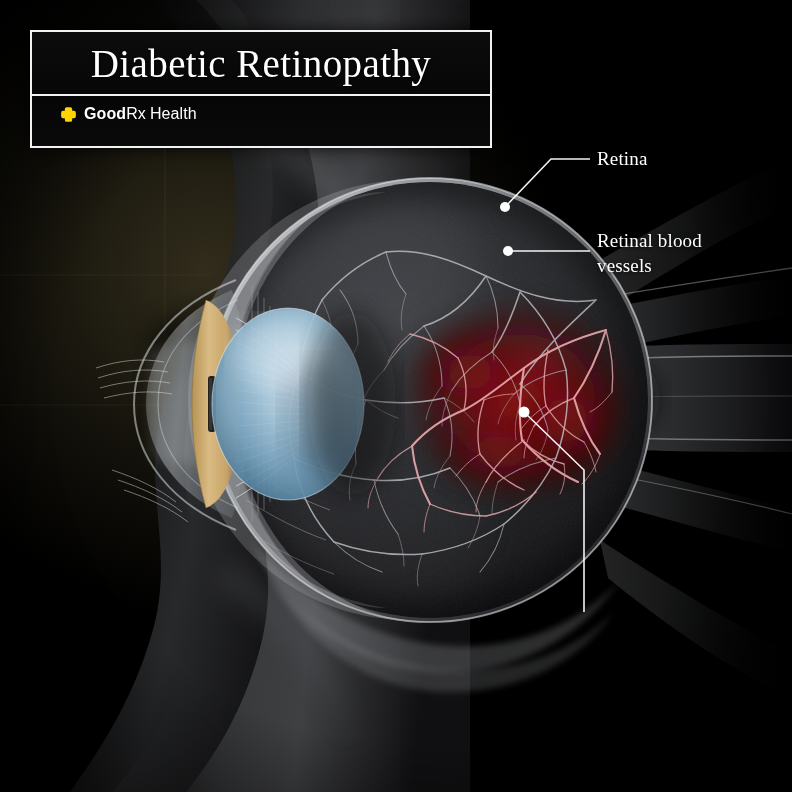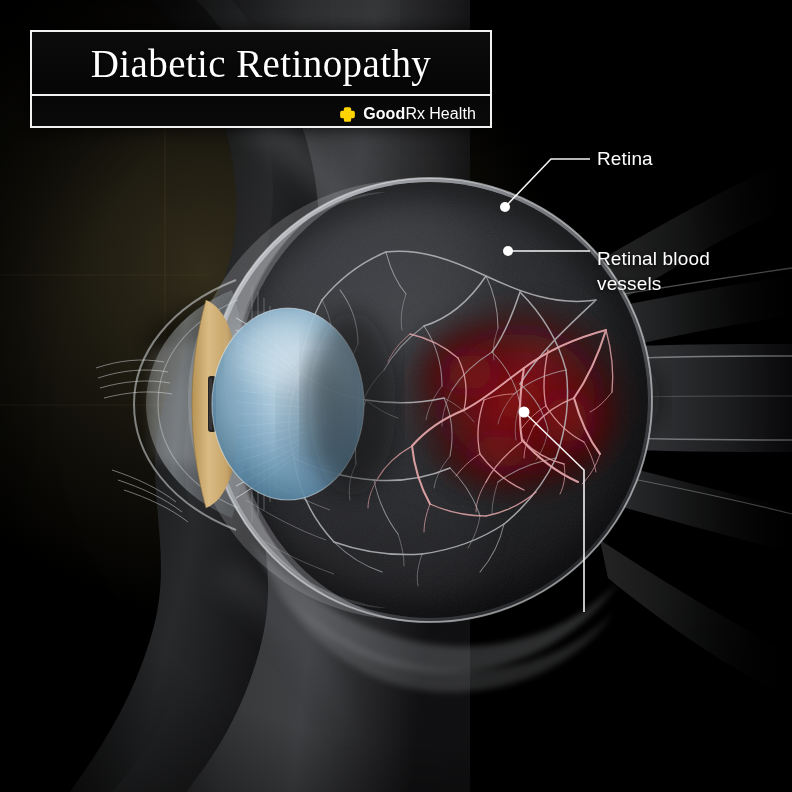--- a/index.html
+++ b/index.html
@@ -5,52 +5,53 @@
   html,body{margin:0;padding:0;background:#000;}
   #stage{
     position:relative;width:792px;height:792px;overflow:hidden;
     background:#000;font-family:"Liberation Sans",sans-serif;
   }
   .layer{position:absolute;inset:0;}
   svg.layer{display:block;}
 
   
   #title-plate{
-    position:absolute;left:30px;top:30px;width:462px;height:98px;
+    position:absolute;left:30px;top:30px;width:462px;height:118px;
     border:2px solid #f2f2f2;box-sizing:border-box;
     background:linear-gradient(180deg,#0c0c0c 0%,#060606 60%,#0a0a0a 100%);
     box-shadow:0 0 18px rgba(0,0,0,.85);
   }
   #title-row{
     height:62px;border-bottom:2px solid #f2f2f2;
     display:flex;align-items:center;justify-content:center;
   }
   #title-text{
     font-family:"Liberation Serif",serif;
     font-size:39px;color:#fff;letter-spacing:.4px;
     text-shadow:0 1px 3px rgba(0,0,0,.9);white-space:nowrap;
   }
   #logo-row{
-    height:36px;display:flex;align-items:center;justify-content:flex-end;
+    height:36px;display:flex;align-items:center;
     padding-right:14px;gap:7px;margin-left:28px;
   }
   #logo-mark{width:17px;height:17px;flex:0 0 auto;display:block;}
   #logo-text{font-size:16px;color:#fff;letter-spacing:.1px;white-space:nowrap;}
   #logo-text b{font-weight:700;}
   #logo-text span.rx{font-weight:400;}
   #logo-text span.health{font-weight:400;margin-left:4px;}
 
   
   .callout{
     position:absolute;color:#fff;font-size:19px;line-height:25px;
     letter-spacing:.15px;white-space:pre-line;
     text-shadow:0 1px 4px rgba(0,0,0,.9);
+    font-family:Liberation Serif, serif;
   }
   #label-retina{left:597px;top:146px;}
-  #label-retinal-vessels{left:597px;top:228px;margin-top:18px;}
+  #label-retinal-vessels{left:597px;top:228px;}
   #label-damaged{left:527px;top:626px;font-size:19px;line-height:26px;}
 
   
   #credit{
     position:absolute;right:2px;top:596px;
     transform-origin:right top;transform:rotate(90deg) translate(0,-100%);
     color:#3b3b3b;font-size:10px;letter-spacing:1.1px;white-space:nowrap;
   }
 </style>
 </head>

